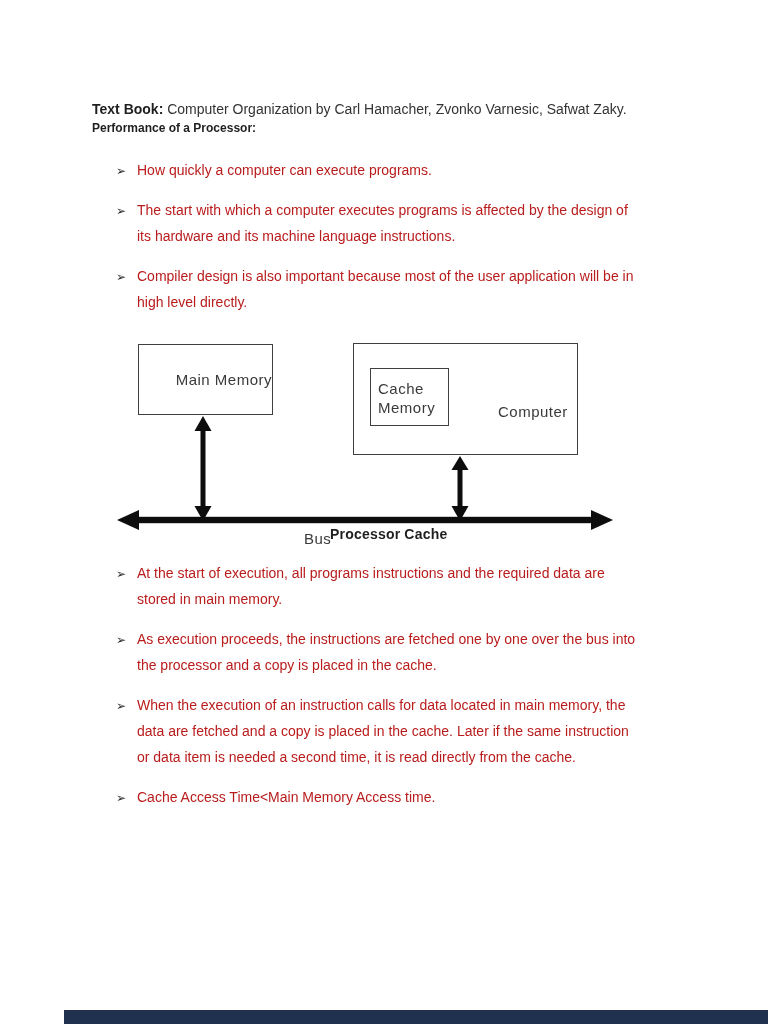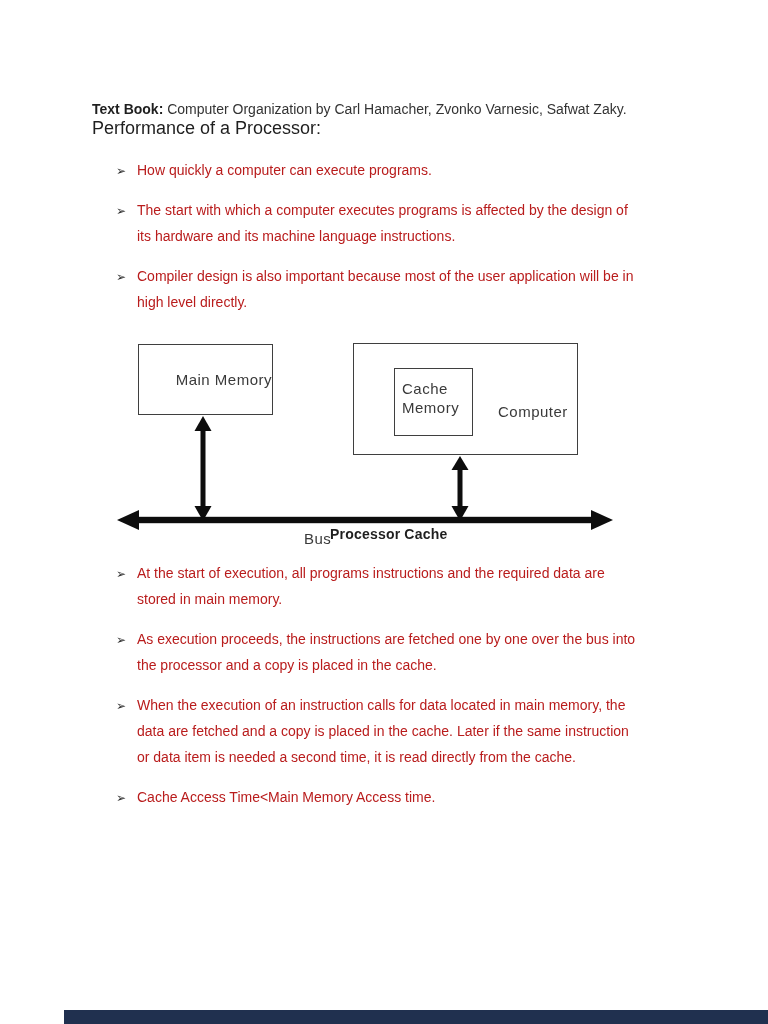--- a/index.html
+++ b/index.html
@@ -14,21 +14,21 @@
   .abs { position: absolute; }
 
   
   .textbook-line {
     top: 84px; left: 92px; width: 620px;
     font-size: 14px; line-height: 26px; margin-top: 12px;
   }
   .textbook-line .b { font-weight: bold; color: #1f1f1f; }
   .doc-heading {
     top: 115px; left: 92px;
-    font-size: 18px; font-weight: normal; line-height: 26px; color: #1f1f1f;
+    font-size: 12px; font-weight: bold; line-height: 26px; color: #1f1f1f;
   }
 
   
   .bullet-list { left: 116px; width: 600px; }
   .bullet-list-top { top: 157px; }
   .bullet-list-bottom { top: 560px; }
   .bullet-item { position: relative; padding-left: 21px; margin-bottom: 14px; }
   .bullet-marker {
     position: absolute; left: 0; top: 1px;
     font-size: 12px; color: #2e2e2e; line-height: 26px;
@@ -42,22 +42,22 @@
 
   
   .diagram { top: 330px; left: 0; width: 768px; height: 230px; }
   .dbox {
     position: absolute; background: #ffffff;
     border: 1.5px solid #3f3f3f;
   }
   .main-memory-box { left: 138px; top: 14px; width: 135px; height: 71px;
     display: flex; align-items: center; justify-content: flex-end; }
   .processor-box  { left: 353px; top: 13px; width: 225px; height: 112px; }
-  .cache-box { left: 370px; top: 38px; width: 79px; height: 68px;
-    padding: 10px 0 0 7px; margin-left: 24px; }
+  .cache-box { left: 370px; top: 38px; width: 79px; height: 58px;
+    padding: 10px 0 0 7px; }
   .dlabel {
     font-size: 15px; letter-spacing: 0.5px; color: #3a3a3a;
     line-height: 19px;
   }
   .cache-label { white-space: pre-line; }
   .processor-label { left: 498px; top: 72px; }
   .bus-label { left: 304px; top: 155px; margin-top: 44px; }
   .bus-caption {
     left: 303px; top: 196px;
     font-size: 14px; font-weight: bold; color: #1f1f1f; letter-spacing: 0.2px; padding-left: 27px;

